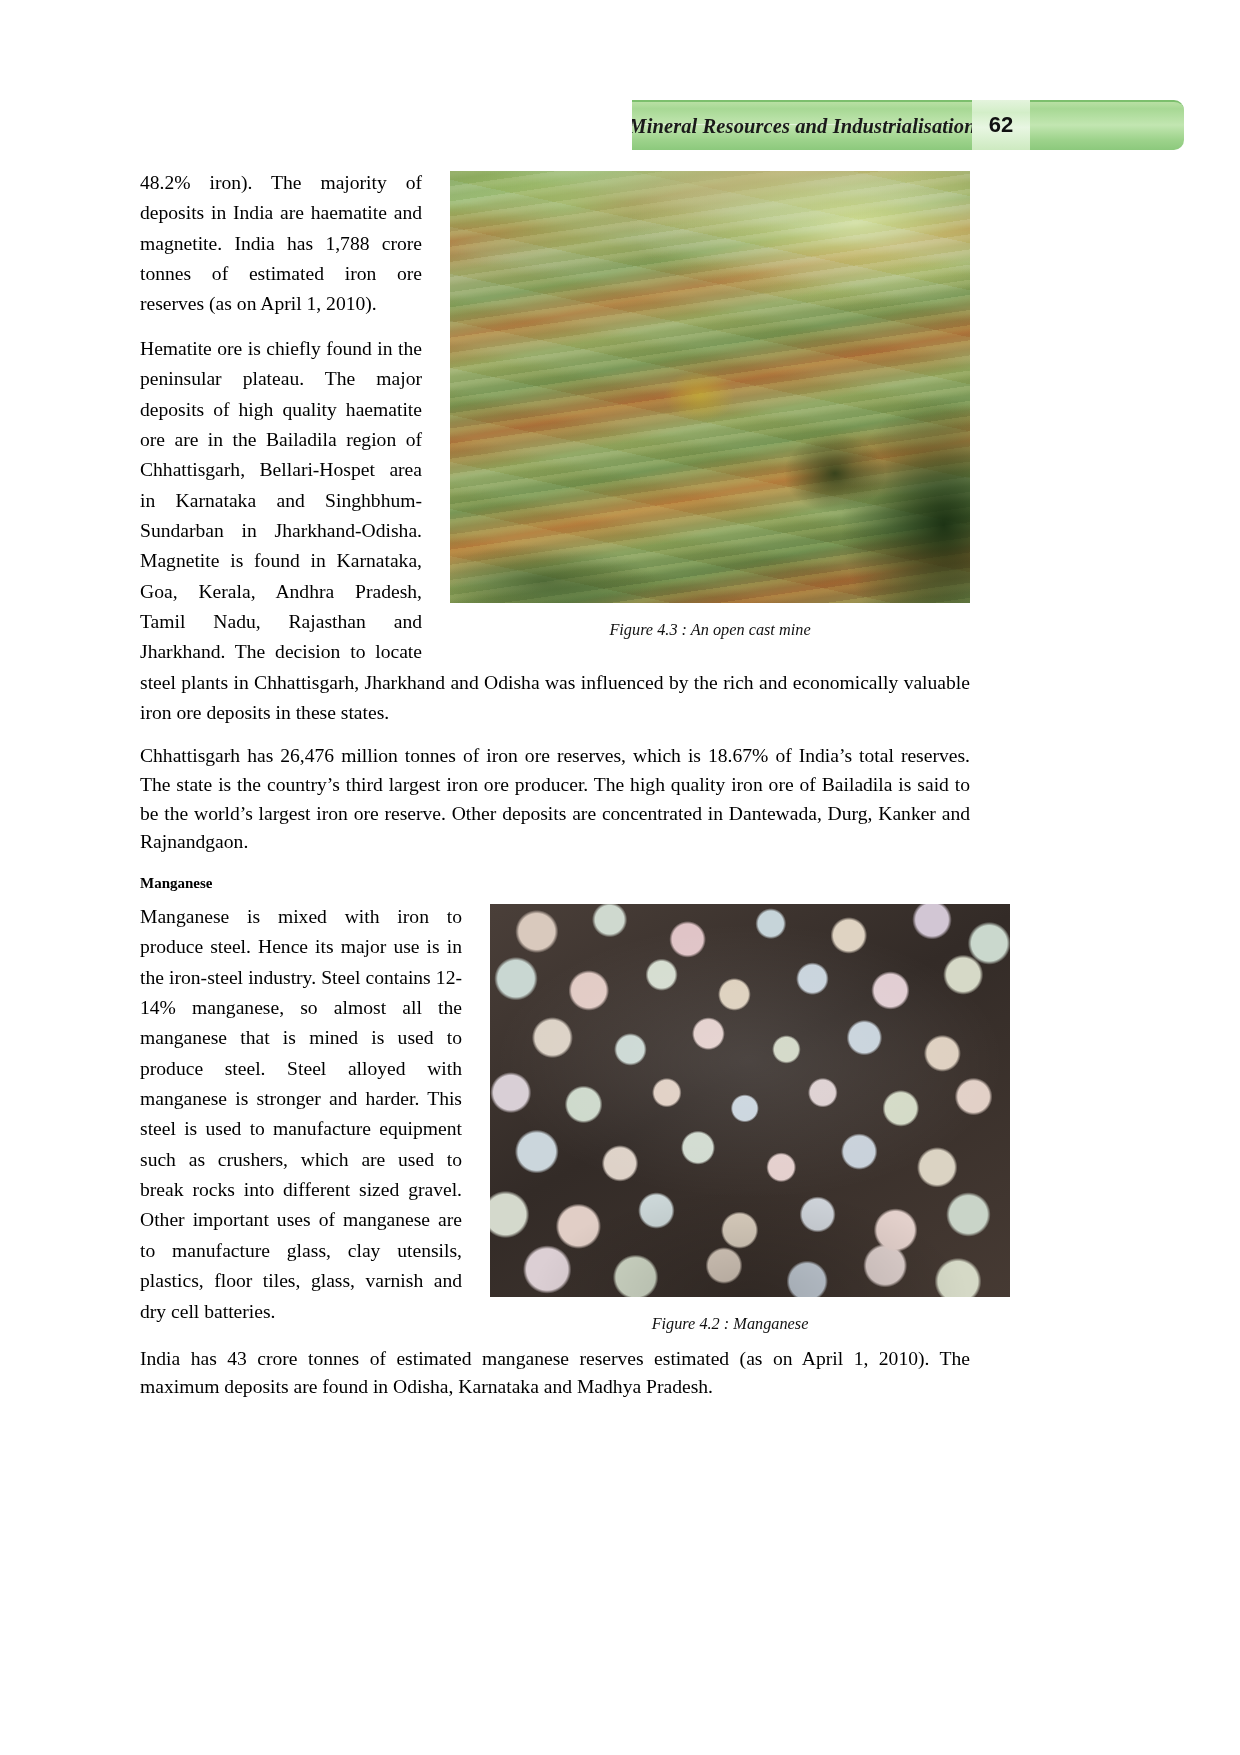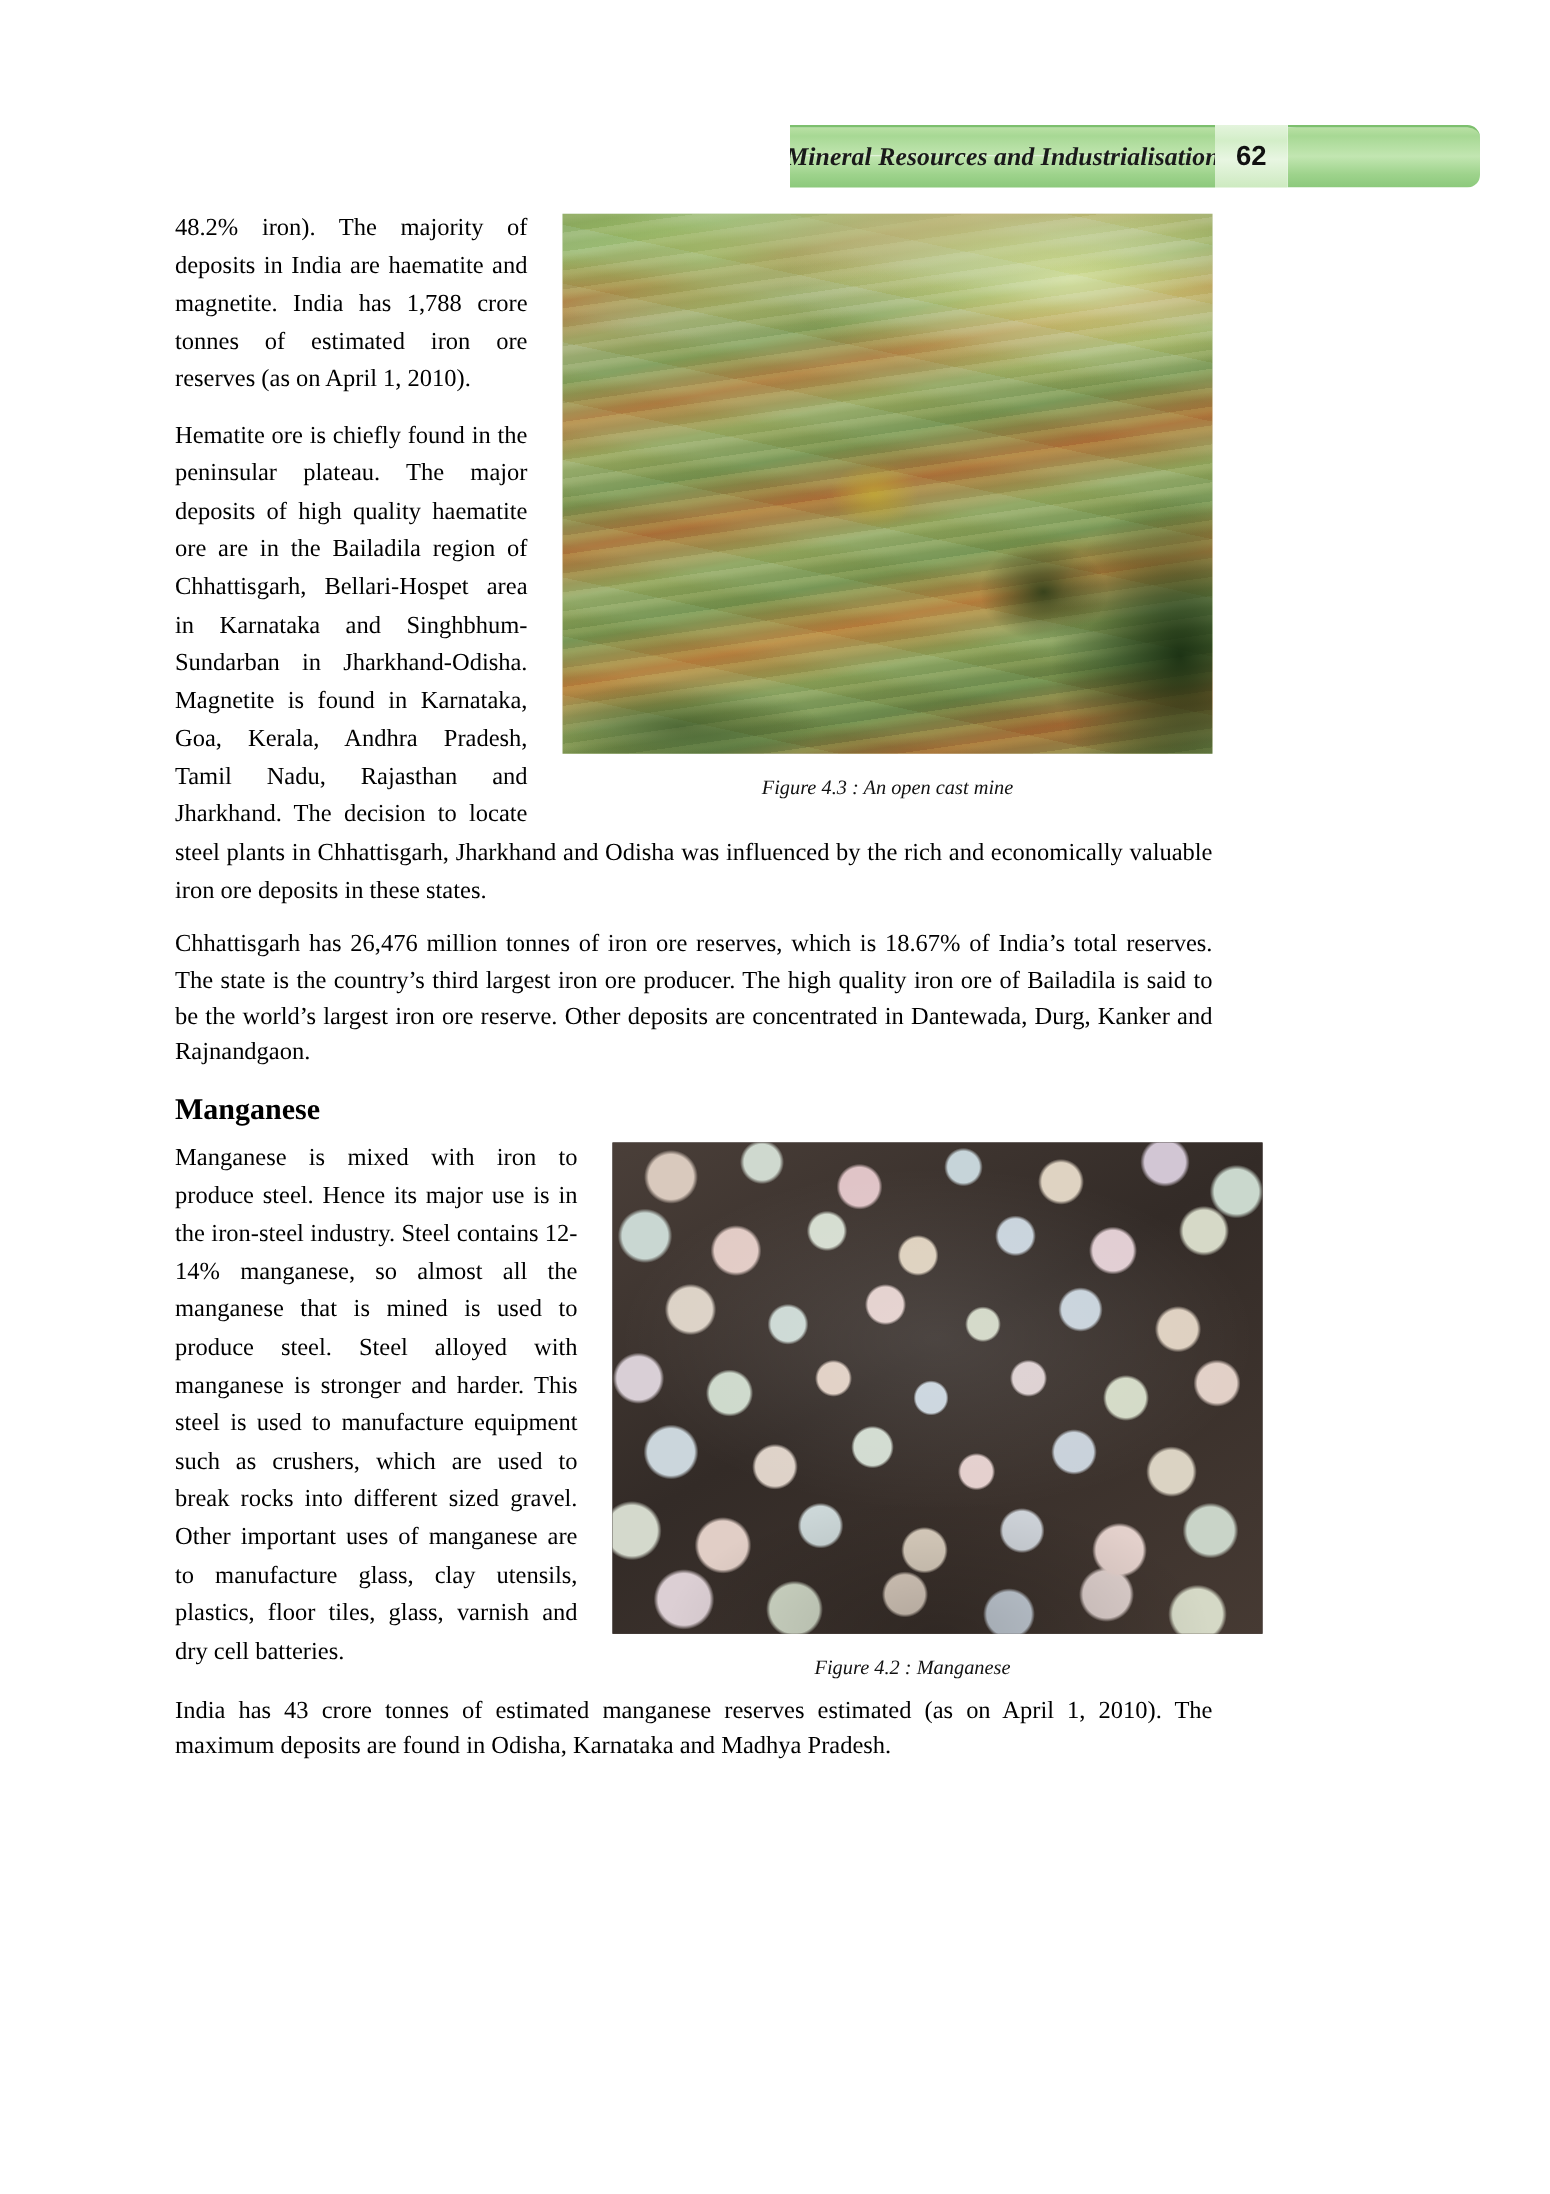--- a/index.html
+++ b/index.html
@@ -154,21 +154,21 @@
     text-align: center;
     font-style: italic;
     font-size: 16.3px;
     color: #111;
   }
 
   
   .section-mn { position: relative; clear: both; }
   h2.heading {
     margin: 18px 0 10px 0;
-    font-size: 24px;
+    font-size: 15px;
     font-weight: bold;
   }
   .fig-mn {
     float: right;
     width: 480px;
     margin: 2px 0 6px 28px;
   }
   .fig-mn .photo {
     width: 520px; height: 393px;
     position: relative;

